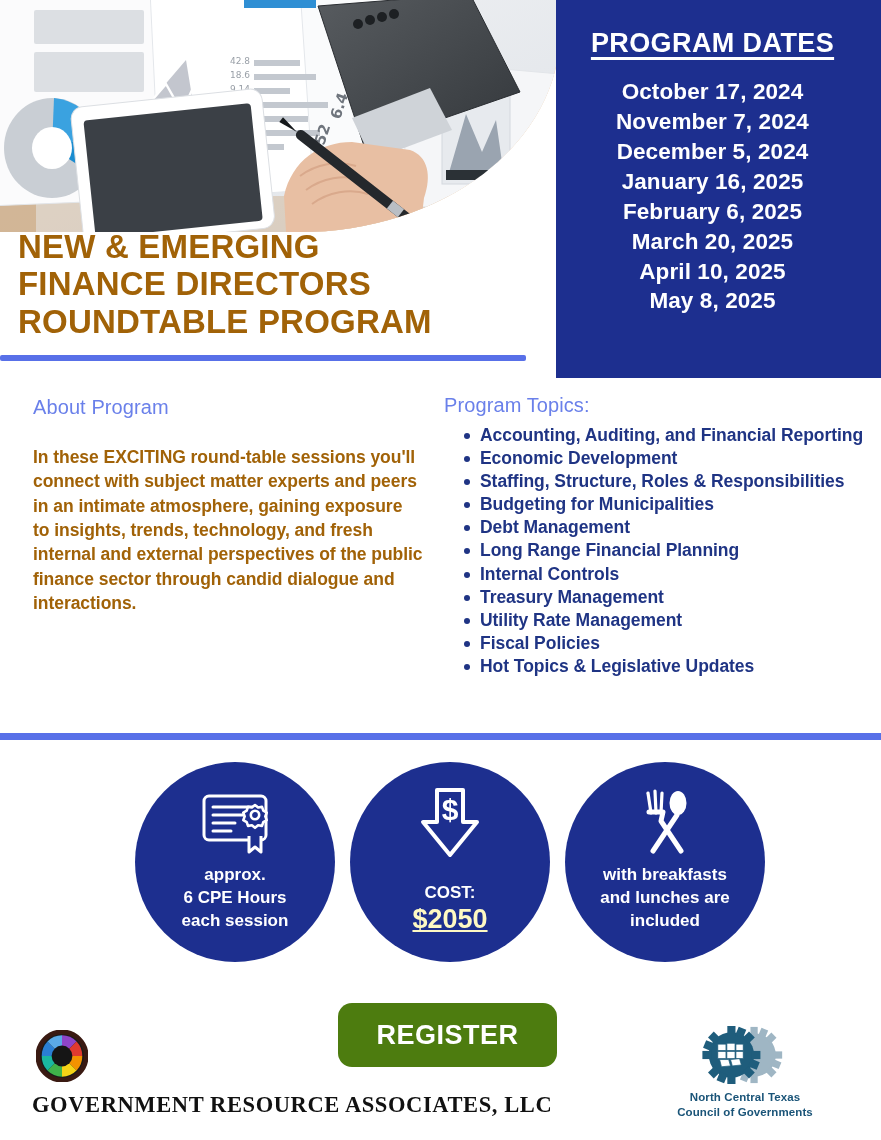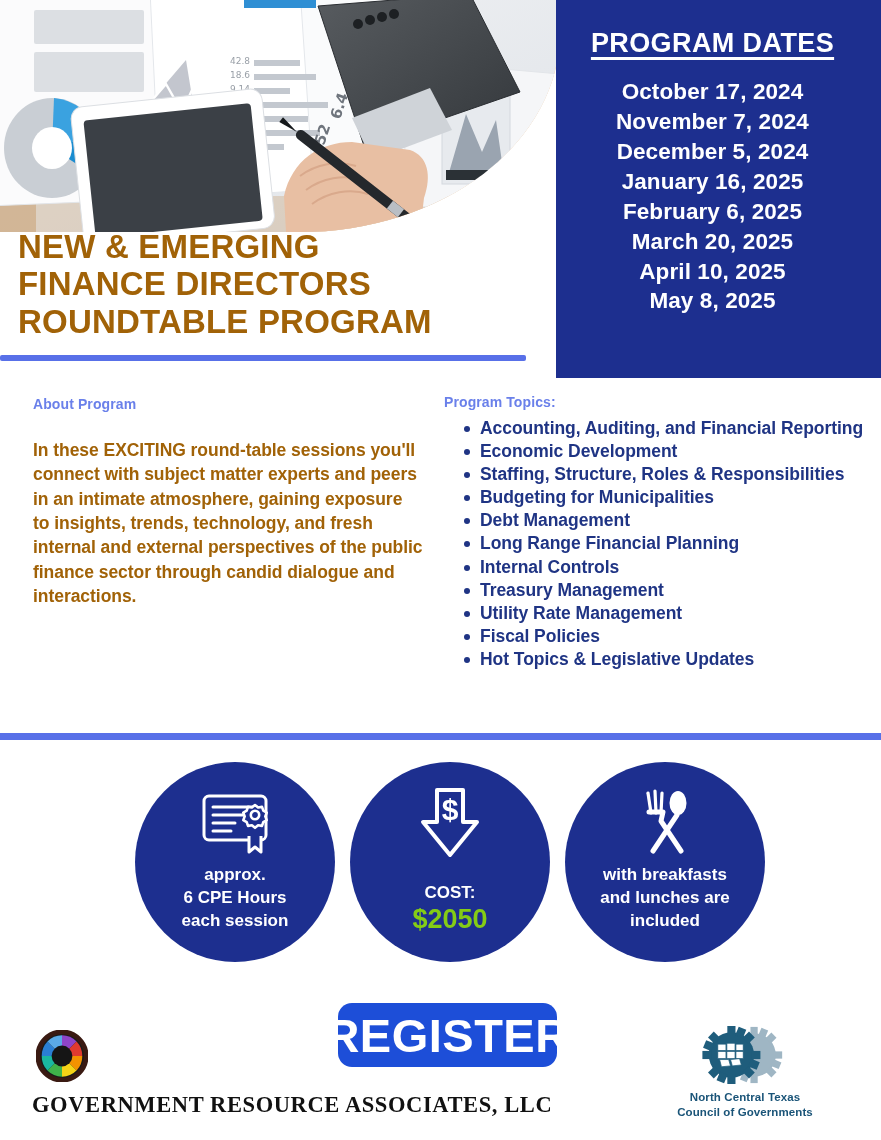--- a/index.html
+++ b/index.html
@@ -89,22 +89,22 @@
     left: 33px; top: 396px;
     width: 390px;
   }
   .topics-col {
     position: absolute;
     left: 444px; top: 394px;
     width: 420px;
   }
   .section-heading {
     color: #6a80ea;
-    font-size: 14px;
-    font-weight: bold;
+    font-size: 20px;
+    font-weight: normal;
     letter-spacing: 0.1px;
   }
   .about-body {
     margin-top: 26px;
     color: #a16207;
     font-size: 17.5px;
     font-weight: bold;
     line-height: 1.39;
     letter-spacing: -0.05px;
   }
@@ -176,38 +176,39 @@
     padding: 0 14px;
   }
   .badge-cost-label {
     color: #ffffff;
     font-size: 17px;
     font-weight: bold;
     line-height: 1.3;
     margin-top: 24px;
   }
   .badge-cost-value {
-    color: #84cc16;
+    color: #fef9c3;
     font-size: 27px;
     font-weight: bold;
     line-height: 1.15;
+    text-decoration: underline;
   }
 
   
   .register-btn {
     position: absolute;
     left: 338px; top: 1003px;
     width: 219px;
     height: 64px;
-    background: #1d4ed8;
+    background: #4d7c0f;
     border: none;
     border-radius: 14px;
     color: #ffffff;
     font-family: "Liberation Sans", sans-serif;
-    font-size: 47px;
+    font-size: 27px;
     font-weight: bold;
     letter-spacing: 0.5px;
     cursor: pointer;
     display: flex;
     align-items: center;
     justify-content: center;
   }
 
   
   .gra-logo {

